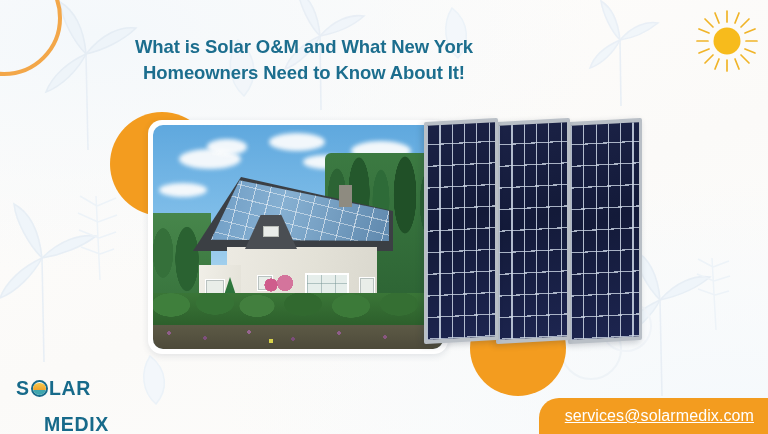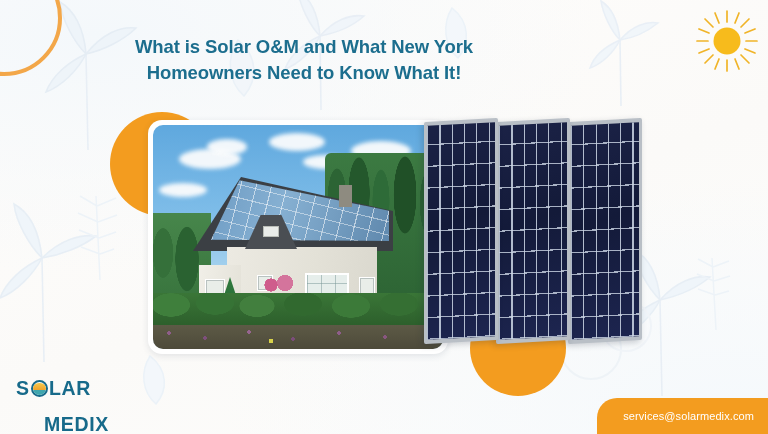--- a/index.html
+++ b/index.html
@@ -249,21 +249,21 @@
   
   #email-badge {
     position:absolute; right:0; bottom:0;
     height:36px; padding:0 14px 0 26px;
     background:#f39c1f;
     border-top-left-radius:20px;
     display:flex; align-items:center;
     z-index:8;
   }
   #email-text {
-    color:#ffffff; font-size:11px; font-weight:normal; letter-spacing:.1px;
+    color:#ffffff; font-size:16px; font-weight:normal; letter-spacing:.1px;text-decoration:underline;
   }
 </style>
 </head>
 <body>
 
 <div id="bg-layer">
   <div id="bg-wash"></div>
 
   <svg id="bg-watermarks" viewBox="0 0 768 434" preserveAspectRatio="none">
     <g stroke="#e7eef5" stroke-width="1.6" fill="none" opacity="0.95">
@@ -348,21 +348,21 @@
     <line x1="61" y1="21" x2="51" y2="25"></line>
     <line x1="61" y1="45" x2="51" y2="41"></line>
     <line x1="21" y1="61" x2="25" y2="51"></line>
     <line x1="45" y1="61" x2="41" y2="51"></line>
   </g>
   <circle cx="33" cy="33" r="13.5" fill="#f7bb1c"></circle>
 </svg>
 
 <div id="title">
   <div>What is Solar O&amp;M and What New York</div>
-  <div>Homeowners Need to Know What It!</div>
+  <div>Homeowners Need to Know About It!</div>
 </div>
 
 <div id="photo-card">
   <div id="photo">
     <div class="sky"></div>
 
     <div class="cloud" style="left:26px;  top:24px; width:62px; height:20px;"></div>
     <div class="cloud" style="left:54px;  top:14px; width:40px; height:16px;"></div>
     <div class="cloud" style="left:116px; top:8px;  width:56px; height:18px;"></div>
     <div class="cloud" style="left:150px; top:30px; width:46px; height:14px;"></div>

